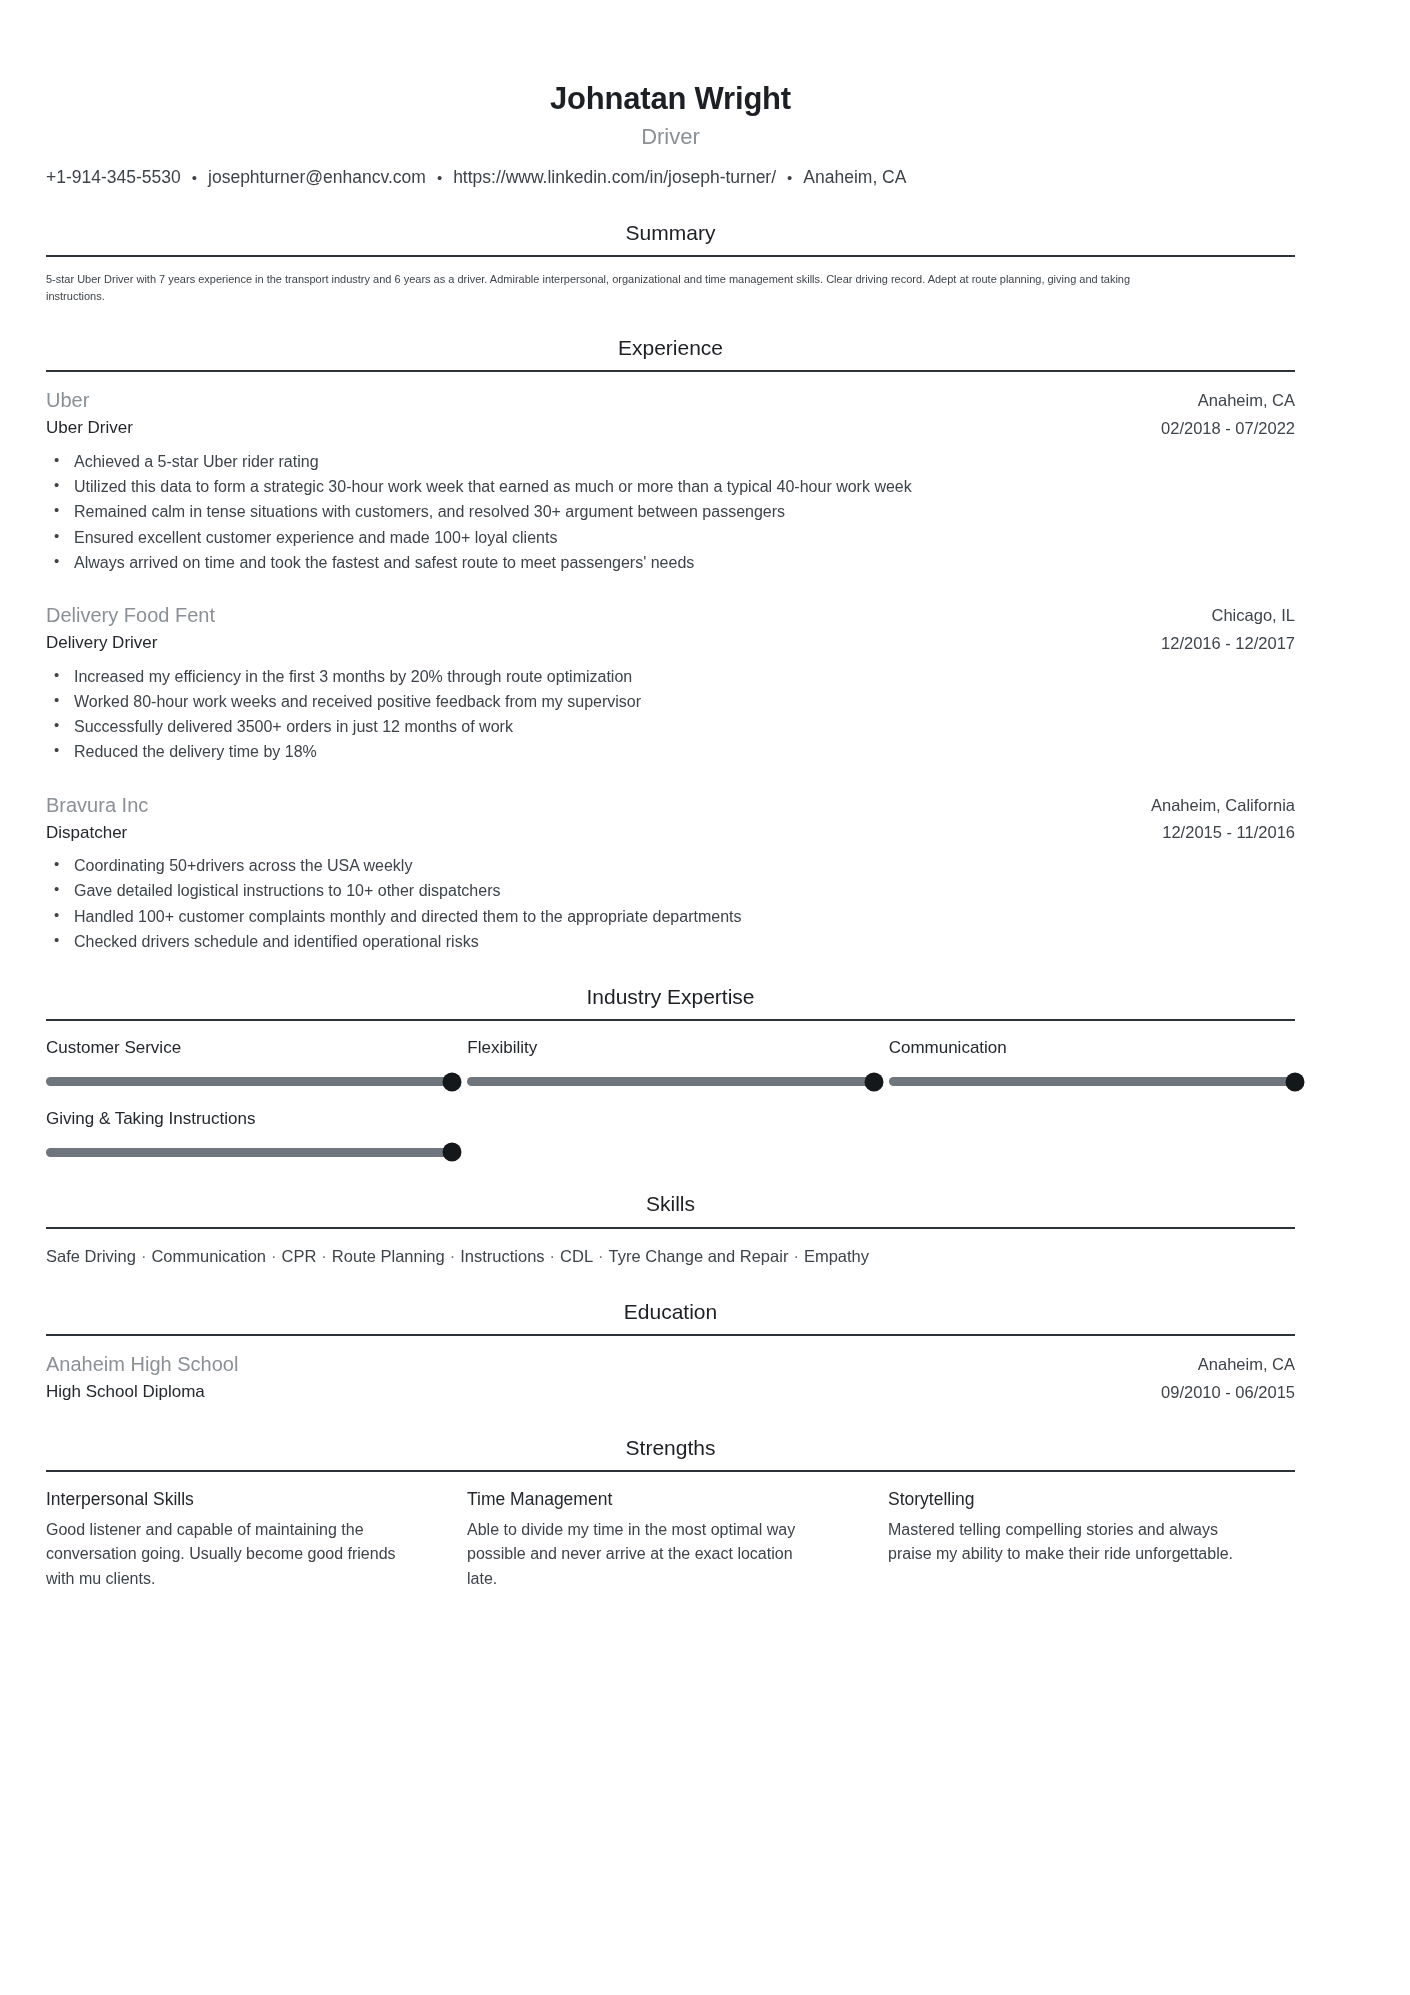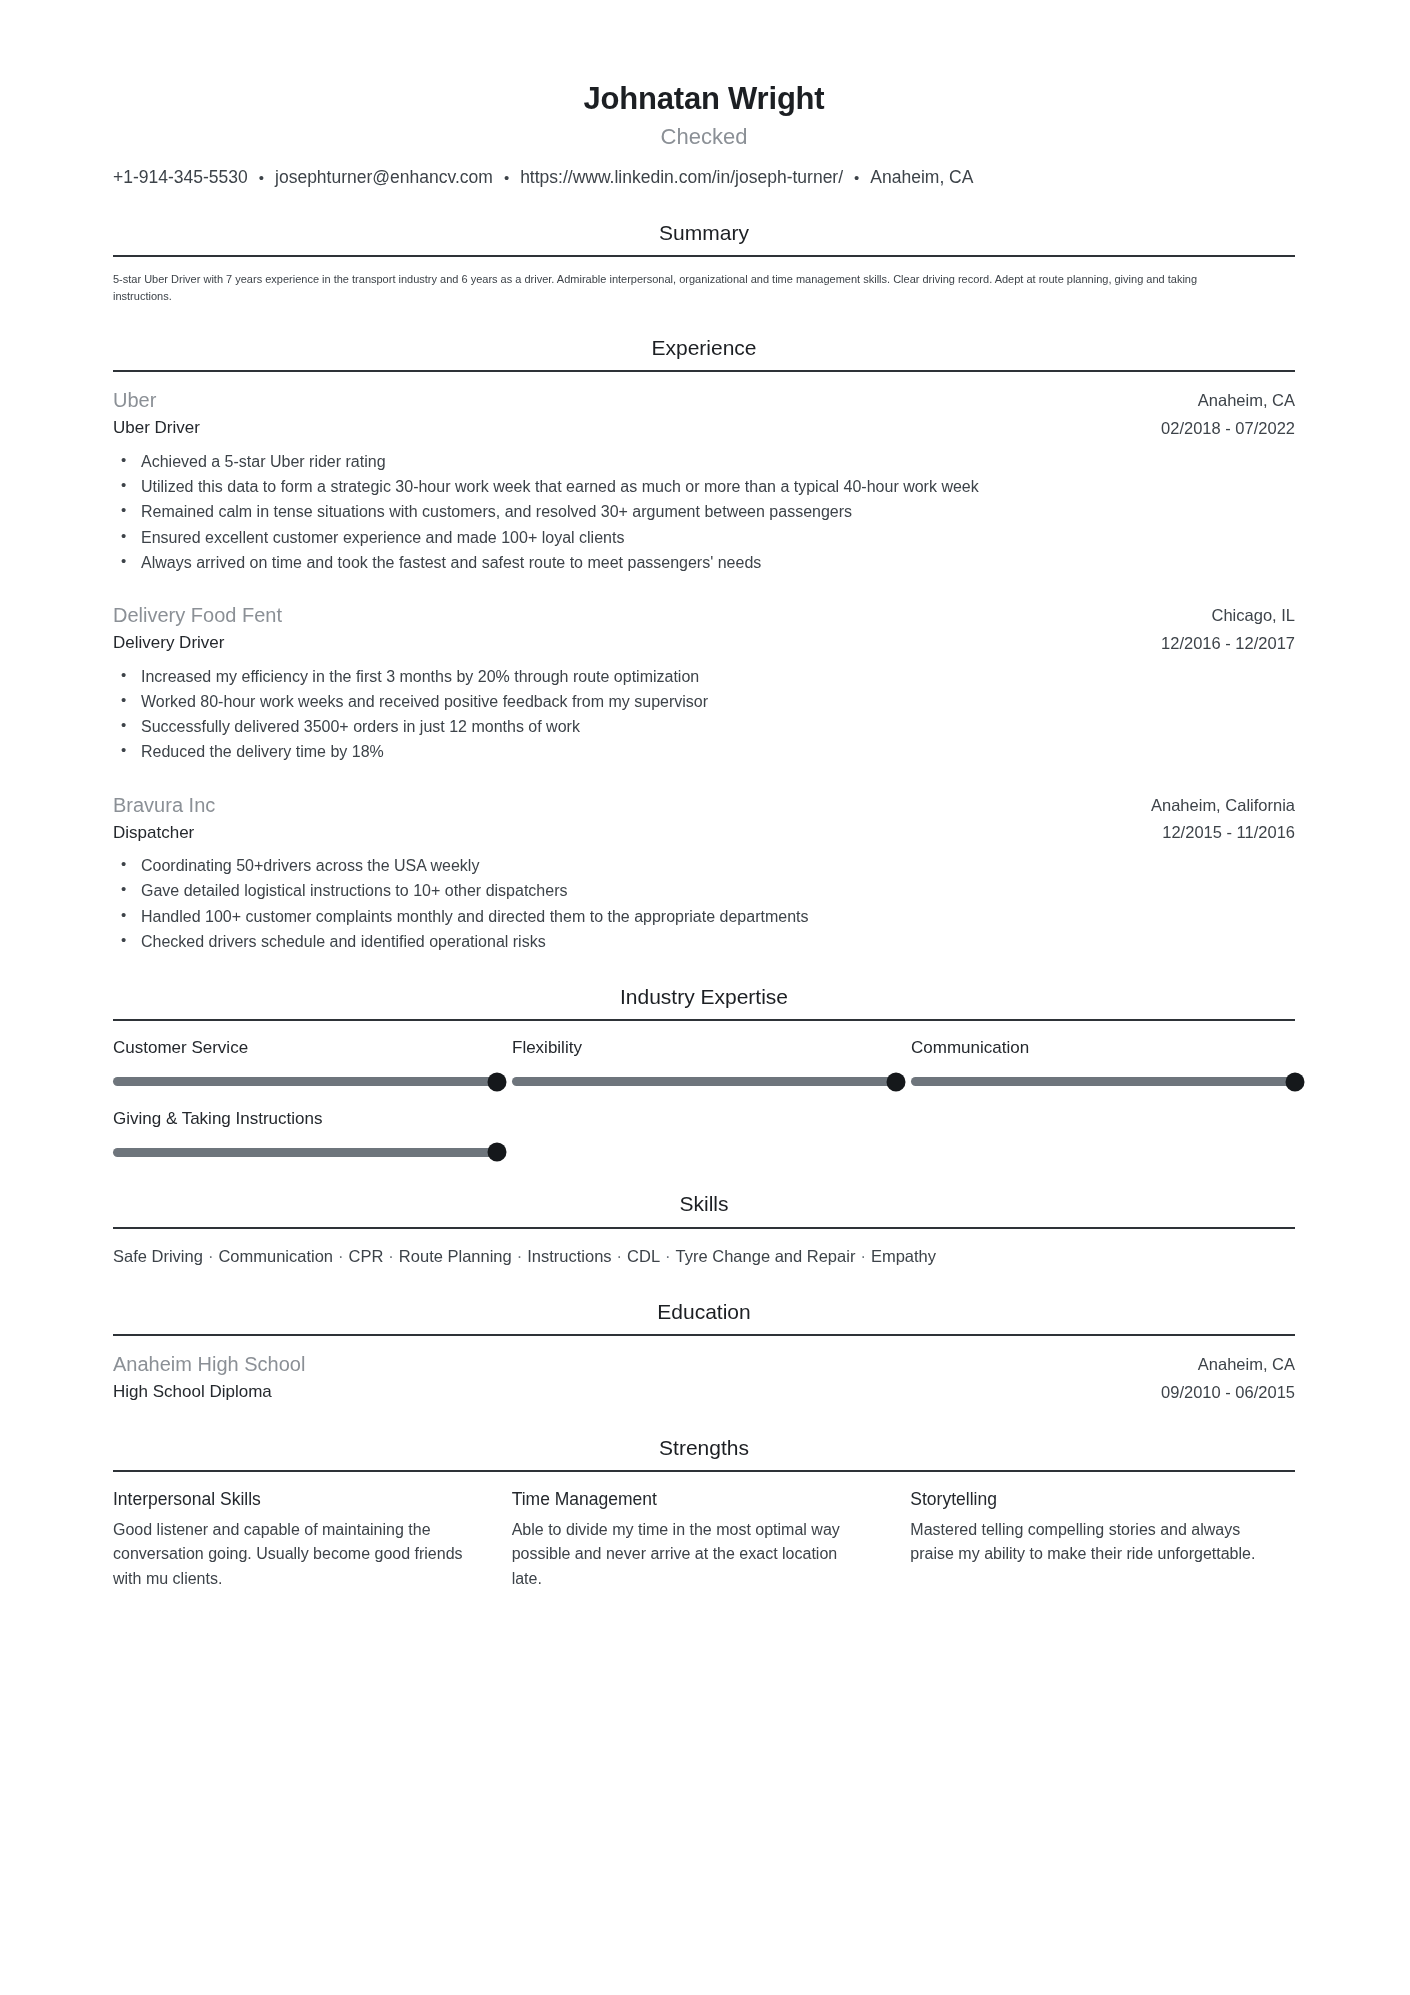--- a/index.html
+++ b/index.html
@@ -13,21 +13,21 @@
     height: 1995px;
     font-family: "Liberation Sans", sans-serif;
     color: #2e3338;
     -webkit-font-smoothing: antialiased;
   }
 
   .page {
     width: 1410px;
     height: 1995px;
     background: #ffffff;
-    padding: 80px 115px 0 113px;
+    padding: 80px 115px 0 46px;
     position: relative;
   }
 
   
   .header { text-align: center; }
 
   .full-name {
     font-size: 31px;
     font-weight: bold;
     letter-spacing: -0.2px;
@@ -206,21 +206,21 @@
     max-width: 350px;
   }
 </style>
 </head>
 <body>
 
 <div class="page">
 
   <div class="header">
     <div class="full-name">Johnatan Wright</div>
-    <div class="job-role">Checked</div>
+    <div class="job-role">Driver</div>
     <div class="contact-line" id="contact-line">
         <span class="contact-item">+1-914-345-5530</span>
         <span class="contact-sep">•</span>
         <span class="contact-item">josephturner@enhancv.com</span>
         <span class="contact-sep">•</span>
         <span class="contact-item">https://www.linkedin.com/in/joseph-turner/</span>
         <span class="contact-sep">•</span>
         <span class="contact-item">Anaheim, CA</span>
       </div>
   </div>

